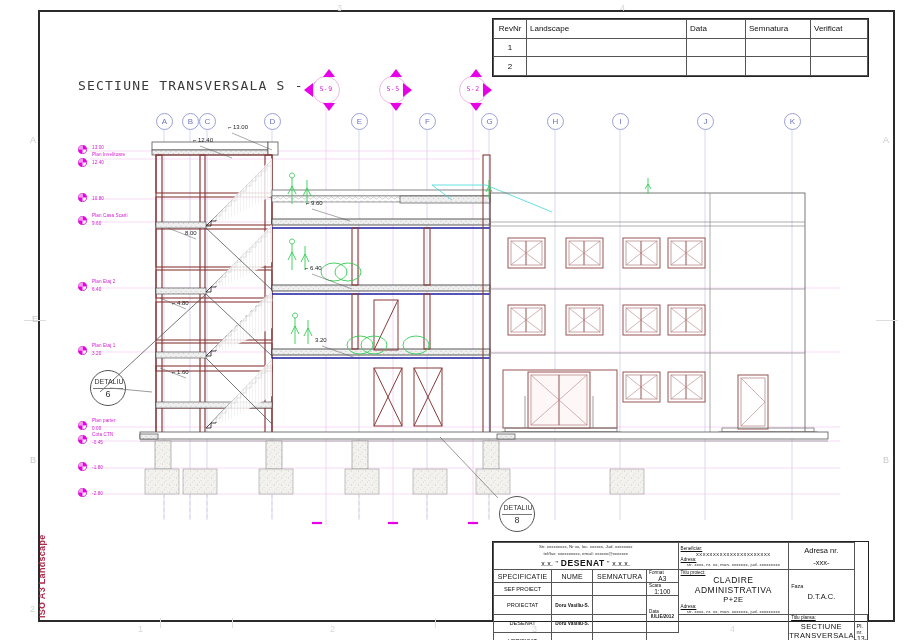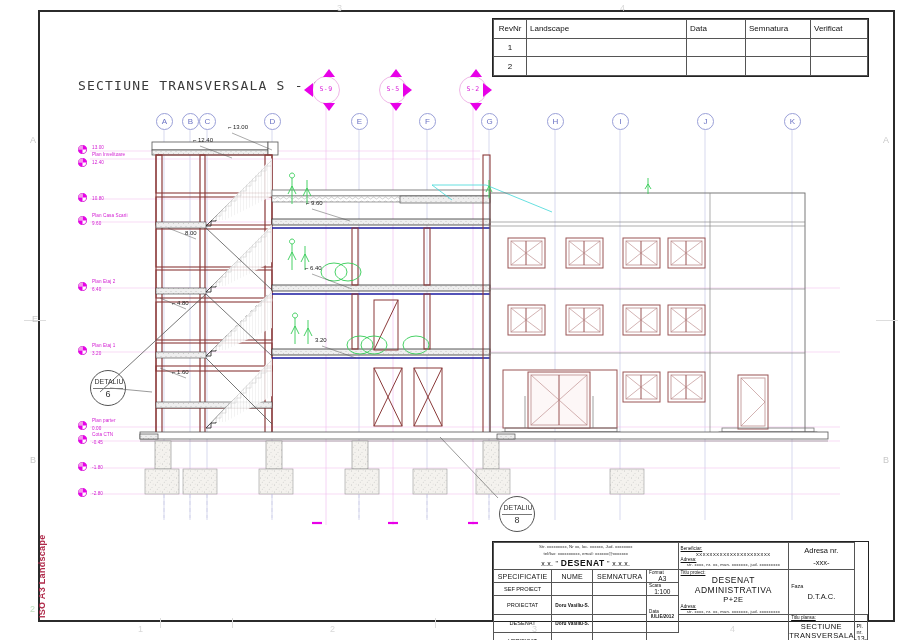--- a/index.html
+++ b/index.html
@@ -726,21 +726,21 @@
             </td>
         <td style="width:62px;">
               <div class="tb-hd">SEMNATURA</div>
             </td>
         <td style="width:39px;">
           <span class="tb-lbl" style="text-decoration:none;">Format</span>
           <span class="tb-fldv">A3</span>
         </td>
         <td rowspan="3">
           <span class="tb-lbl">Titlu proiect:</span>
-          <div class="tb-big">DESENAT ADMINISTRATIVA</div>
+          <div class="tb-big">CLADIRE ADMINISTRATIVA</div>
           <div class="tb-mid">P+2E</div>
           <span class="tb-lbl">Adresa:</span>
           <div class="tb-tiny">str. xxxx, nr. xx, mun. xxxxxxx, jud. xxxxxxxxx</div>
         </td>
         <td rowspan="3">
           <span class="tb-rlbl" style="text-decoration:none;">Faza</span>
           <div class="tb-right" style="padding-top:3px;">D.T.A.C.</div>
         </td>
       </tr>
 

